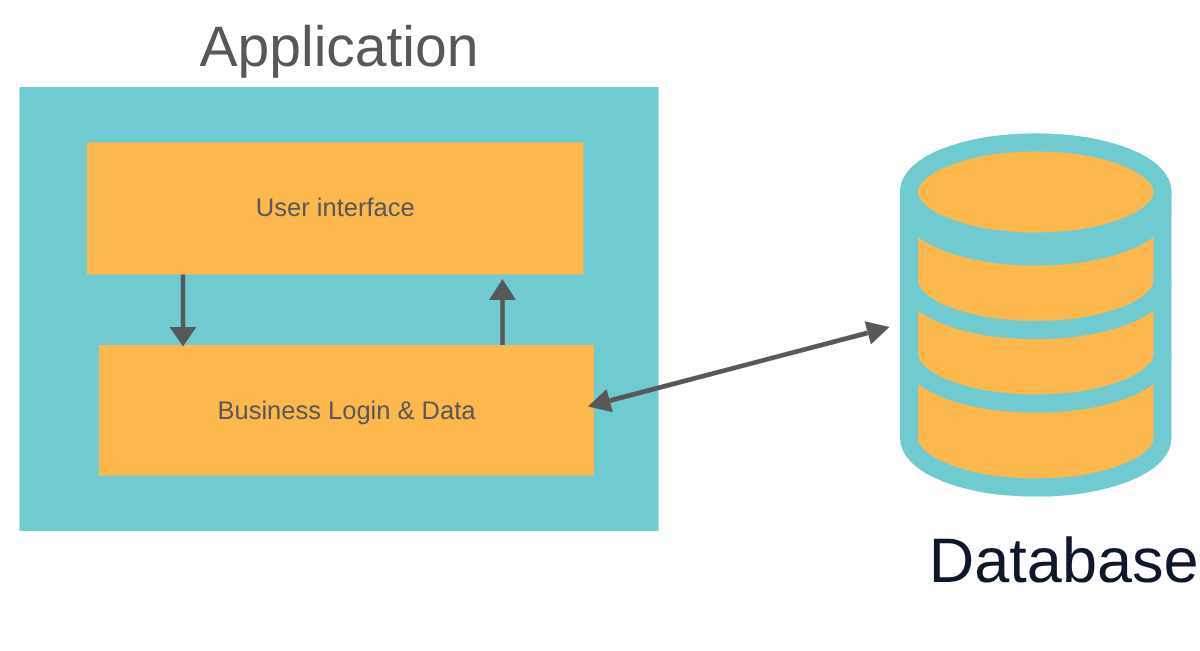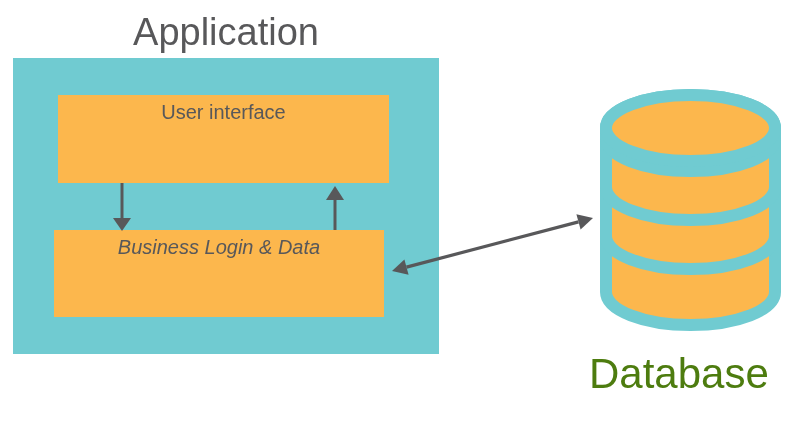--- a/index.html
+++ b/index.html
@@ -34,36 +34,36 @@
     height: 296px;
     background: #70CBD1;
   }
   .node {
     position: absolute;
     background: #FCB74D;
     color: #58585A;
     display: flex;
     flex-direction: column;
     align-items: center;
+    justify-content: center;
     text-align: center;
-    font-size: 20px;
+    font-size: 17px;
     line-height: 34px;
   }
   .node-ui {
     left: 58px;
     top: 95px;
     width: 331px;
     height: 88px;
   }
   .node-bl {
-    left: 54px;
+    left: 66px;
     top: 230px;
     width: 330px;
     height: 87px;
-    font-style: italic;
   }
   .arrows-layer, .db-icon {
     position: absolute;
     pointer-events: none;
   }
   .arrows-layer {
     left: 0;
     top: 0;
     width: 800px;
     height: 434px;
@@ -72,24 +72,24 @@
     left: 599px;
     top: 88px;
     width: 183px;
     height: 244px;
   }
   .db-label {
     position: absolute;
     left: 589px;
     top: 348px;
     width: 210px;
-    text-align: left;
+    text-align: right;
     font-size: 42px;
     line-height: 52px;
-    color: #4d7c0f;
+    color: #0f172a;
     white-space: nowrap;
   }
 </style>
 </head>
 <body>
 
 <div class="canvas">
 
   <div class="app-title">Application</div>
 

